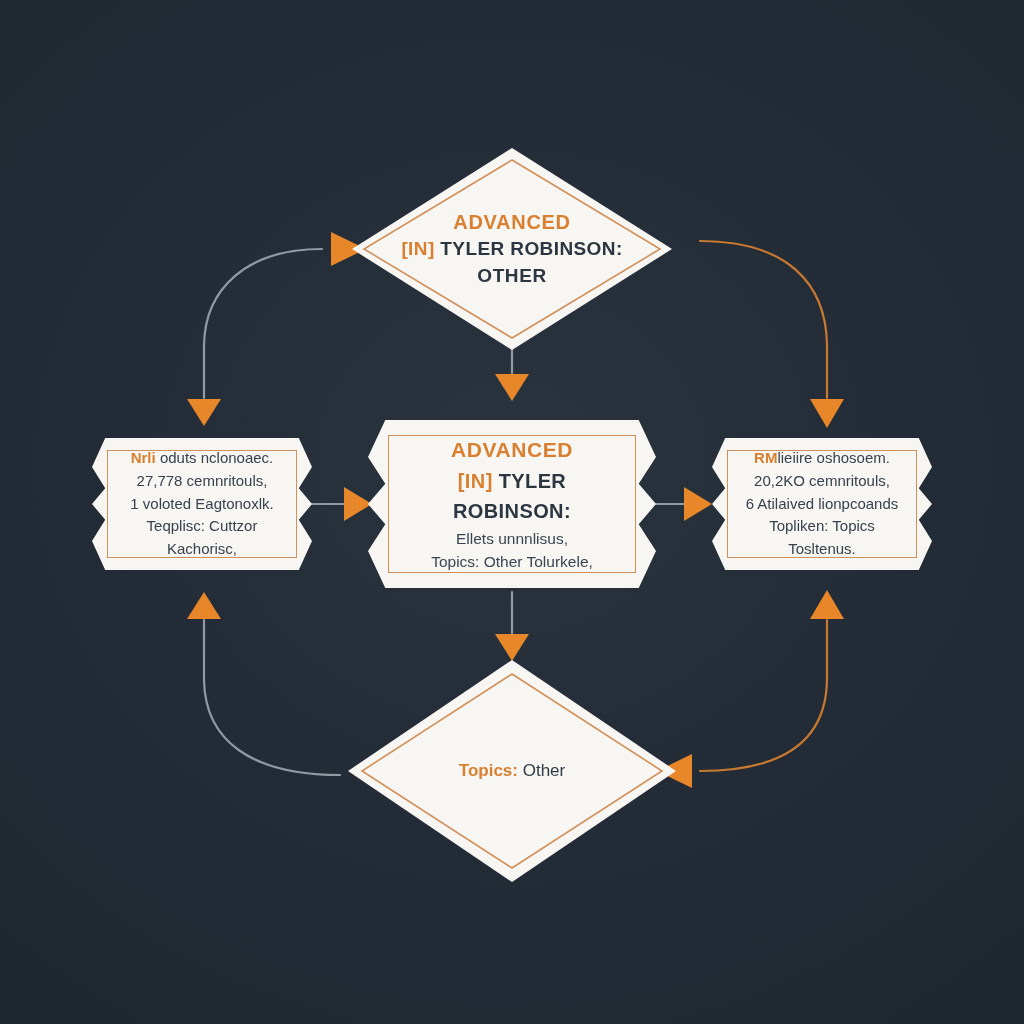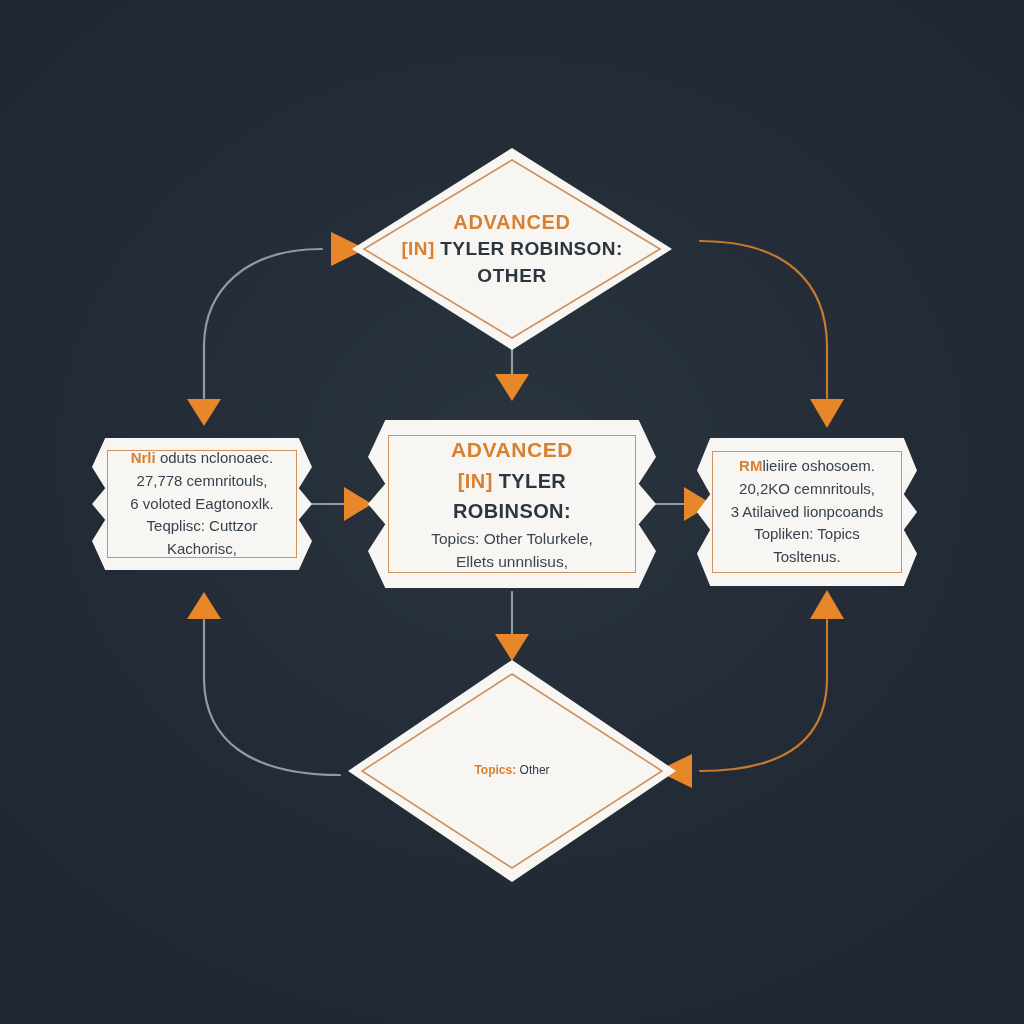--- a/index.html
+++ b/index.html
@@ -120,21 +120,21 @@
     display: block;
   }
   .t-line {
     color: #37424d;
     font-size: 15px;
     display: block;
   }
   .t-line .lead { color: #d98030; font-weight: bold; }
   .t-dia {
     color: #313b45;
-    font-size: 12px;
+    font-size: 17px;
     display: block;
   }
   .t-dia .lead { color: #d98030; font-weight: bold; }
   .t-dia-cap {
     color: #d98030;
     font-weight: bold;
     font-size: 20px;
     letter-spacing: 0.7px;
     display: block;
   }
@@ -201,43 +201,43 @@
       </div>
     </div>
   </div>
 
   <div class="node boxnode" style="left:92px; top:438px; width:220px; height:132px;">
     <div class="bshape"></div>
     <div class="binner"></div>
     <div class="btext">
       <span class="t-line"><span class="lead">Nrli</span>&nbsp;<span>oduts nclonoaec.</span></span>
       <span class="t-line">27,778 cemnritouls,</span>
-      <span class="t-line">6 voloted Eagtonoxlk.</span>
+      <span class="t-line">1 voloted Eagtonoxlk.</span>
       <span class="t-line">Teqplisc: Cuttzor Kachorisc,</span>
     </div>
   </div>
 
   <div class="node boxnode" style="left:368px; top:420px; width:288px; height:168px;">
     <div class="bshape"></div>
     <div class="binner"></div>
     <div class="btext">
       <span class="t-head">ADVANCED</span>
       <span class="t-main"><span class="tag">[IN]</span>&nbsp;<span>TYLER ROBINSON:</span></span>
+      <span class="t-sub">Ellets unnnlisus,</span>
       <span class="t-sub">Topics: Other Tolurkele,</span>
-      <span class="t-sub">Ellets unnnlisus,</span>
-    </div>
-  </div>
-
-  <div class="node boxnode" style="left:697px; top:438px; width:220px; height:148px;">
+    </div>
+  </div>
+
+  <div class="node boxnode" style="left:712px; top:438px; width:220px; height:132px;">
     <div class="bshape"></div>
     <div class="binner"></div>
     <div class="btext">
       <span class="t-line"><span class="lead">RM</span><span>lieiire oshosoem.</span></span>
       <span class="t-line">20,2KO cemnritouls,</span>
-      <span class="t-line">3 Atilaived lionpcoands</span>
+      <span class="t-line">6 Atilaived lionpcoands</span>
       <span class="t-line">Topliken: Topics Tosltenus.</span>
     </div>
   </div>
 
   <div class="node diamond" style="left:348px; top:660px; width:328px; height:222px;">
     <div class="dwrap">
       <div class="dshape"></div>
       <svg class="dinner" viewBox="0 0 328 222" preserveAspectRatio="none">
         <polygon points="164,14 314,111 164,208 14,111" fill="none" stroke="#d1905a" stroke-width="1.6"></polygon>
       </svg>

